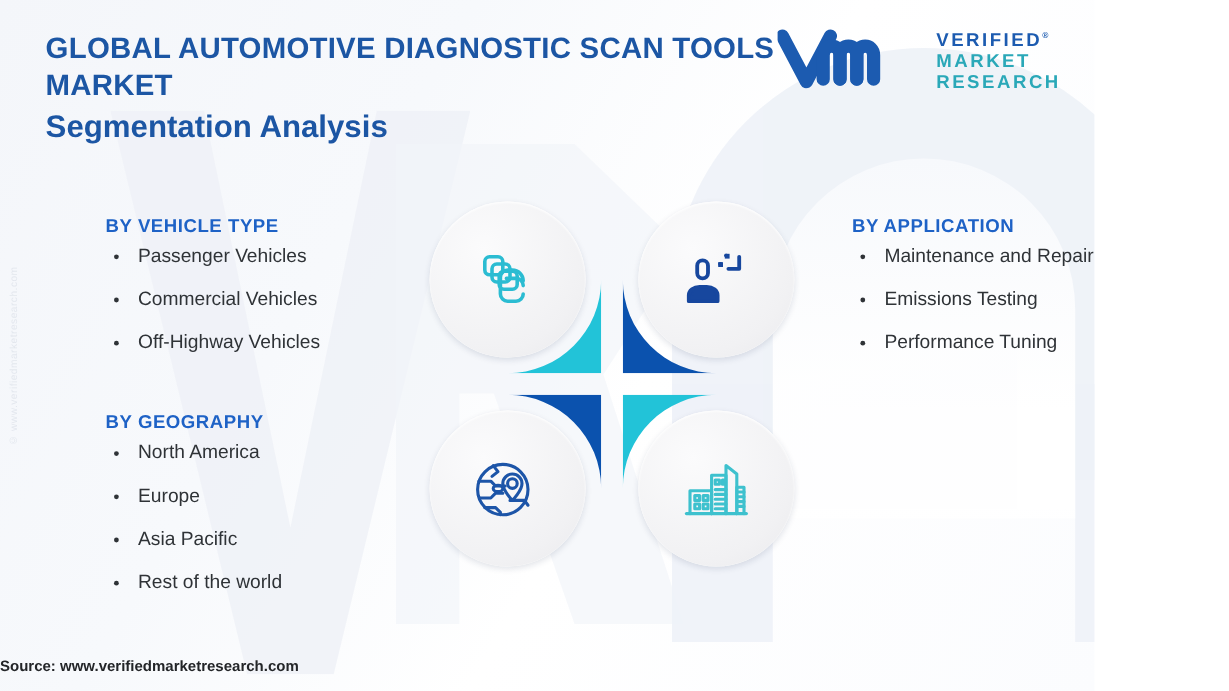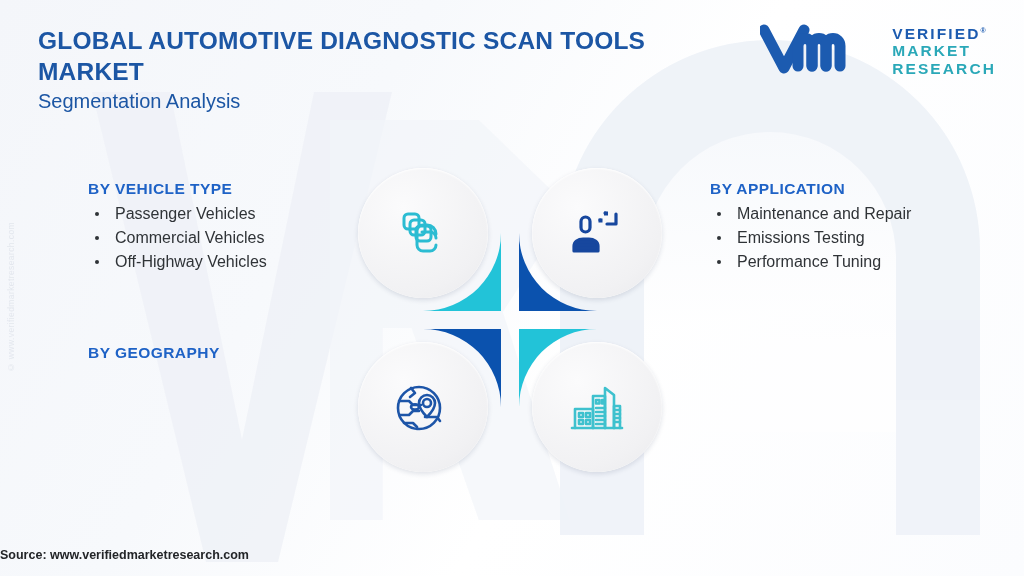--- a/index.html
+++ b/index.html
@@ -6,21 +6,21 @@
     margin: 0;
     padding: 0;
     background: #ffffff;
   }
   body {
     font-family: "Liberation Sans", sans-serif;
   }
 
   .page {
     position: relative;
-    width: 1024px;
+    width: 912px;
     height: 576px;
     overflow: hidden;
     background: linear-gradient(120deg, #f4f6fa 0%, #f7f9fc 32%, #ffffff 58%, #fbfcfe 100%);
   }
 
   
   .wm-layer {
     position: absolute;
     inset: 0;
     overflow: hidden;
@@ -107,22 +107,22 @@
   }
   .title-main {
     font-size: 24.5px;
     font-weight: bold;
     letter-spacing: .2px;
     color: #1c56a4;
     line-height: 1.25;
     margin: 0;
   }
   .title-sub {
-    font-size: 20px;
-    font-weight: normal;
+    font-size: 26px;
+    font-weight: bold;
     color: #1c56a4;
     line-height: 1.25;
     margin: 2px 0 0 0;
   }
 
   .logo {
     position: absolute;
     right: 28px;
     top: 24px;
     display: flex;
@@ -169,21 +169,21 @@
     list-style: none;
     margin: 0;
     padding: 0;
   }
   .sec-list li {
     position: relative;
     font-size: 16px;
     color: #2f3337;
     line-height: 1;
     padding: 0 0 0 27px;
-    margin-top: 8px;
+    margin-top: 20px;
   }
   .sec-list li:first-child { margin-top: 0; }
   .sec-list li .bullet {
     position: absolute;
     left: 7px;
     top: 6px;
     width: 4px;
     height: 4px;
     border-radius: 50%;
     background: #2f3337;
@@ -287,20 +287,26 @@
     <div class="sec-title">BY APPLICATION</div>
     <ul class="sec-list">
       <li><span class="bullet"></span><span>Maintenance and Repair</span></li>
       <li><span class="bullet"></span><span>Emissions Testing</span></li>
       <li><span class="bullet"></span><span>Performance Tuning</span></li>
     </ul>
   </div>
 
   <div class="col col-left row-bottom">
     <div class="sec-title">BY GEOGRAPHY</div>
+    <ul class="sec-list">
+      <li><span class="bullet"></span><span>North America</span></li>
+      <li><span class="bullet"></span><span>Europe</span></li>
+      <li><span class="bullet"></span><span>Asia Pacific</span></li>
+      <li><span class="bullet"></span><span>Rest of the world</span></li>
+    </ul>
   </div>
 
 
   <div class="cluster">
 
     <div class="quad q-tl">
       <svg class="ring" viewBox="0 0 156 156">
         <path d="M78 0 A78 78 0 1 0 156 78 L156 156 L78 156 A78 78 0 0 1 78 0 Z" fill="#22c3d8"></path>
         <circle cx="78" cy="78" r="65" fill="#ffffff"></circle>
       </svg>

